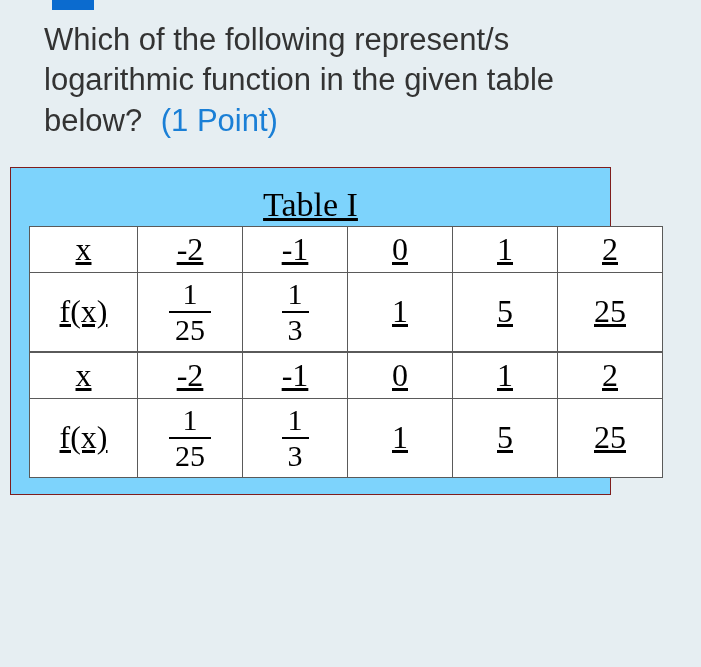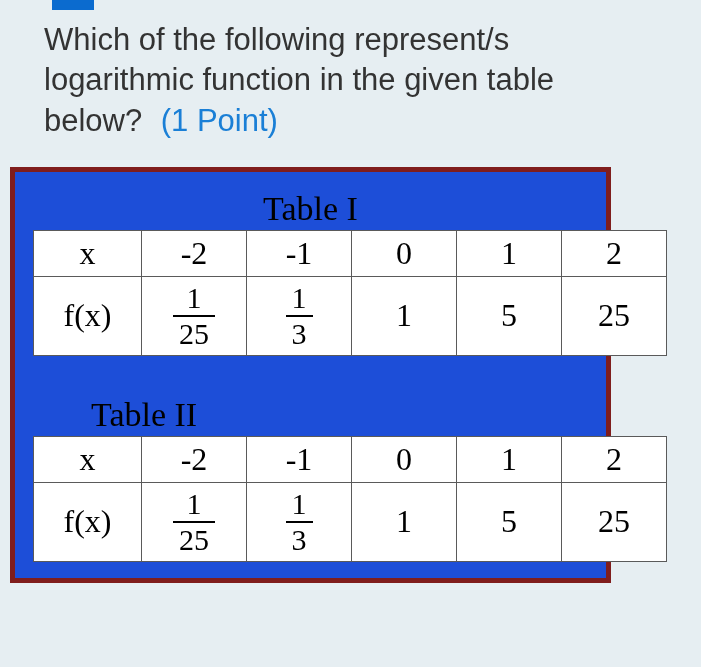--- a/index.html
+++ b/index.html
@@ -33,24 +33,25 @@
     font-size: 31px;
     color: #333;
     line-height: 1.3;
   }
   .points {
     color: #1a7fd6;
     font-size: 31px;
     margin-left: 14px;
   }
   .tables-area {
-    background: #1d4ed8;
+    background: #7dd3fc;
     margin: 2px 0 0 0;
     padding: 18px 18px 16px 18px;
-    border: 5px solid #7f1d1d;
+    border: 1px solid #7f1d1d;
+    text-decoration: underline;
   }
   .tbl-title {
     font-family: "Times New Roman", serif;
     font-size: 34px;
     color: #000;
     margin: 0 0 2px 0;
   }
   .t1-title { text-align: center; margin-left: 0; }
   .t2-title { text-align: left; margin-left: 58px; margin-top: 40px; }
   table.data { border-collapse: collapse; width: 634px; table-layout: fixed; }
@@ -115,21 +116,20 @@
             <span class="den">3</span>
           </span>
         </td>
         <td>1</td>
         <td>5</td>
         <td>25</td>
       </tr>
     </tbody>
       </table>
 
-    <div class="tbl-title t2-title">Table II</div>
     <table class="data">
       <tbody>
           <tr>
         <td class="head-col">x</td>
         <td>-2</td>
         <td>-1</td>
         <td>0</td>
         <td>1</td>
         <td>2</td>
       </tr>

